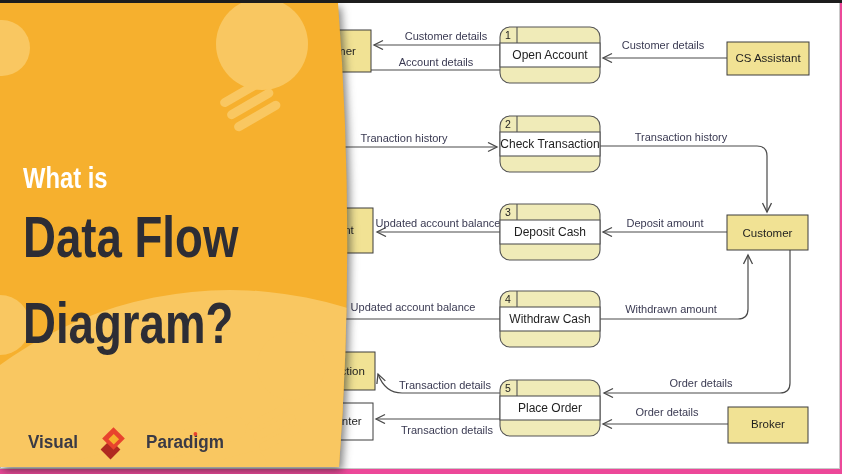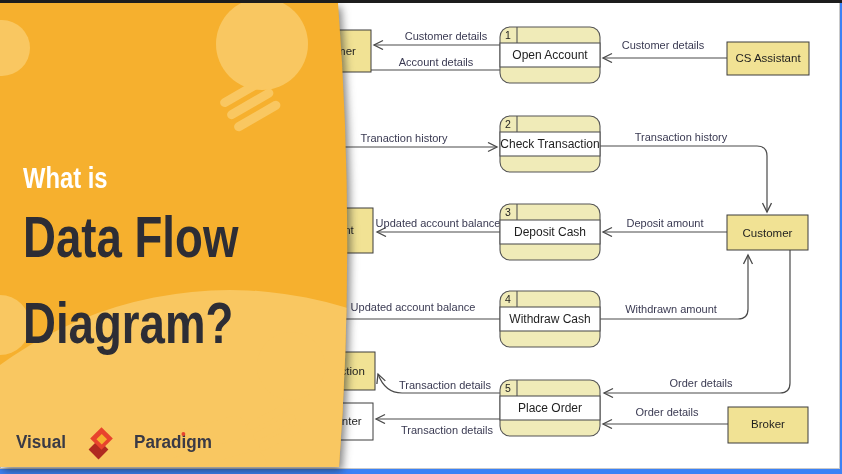--- a/index.html
+++ b/index.html
@@ -1,16 +1,16 @@
 <!DOCTYPE html>
 <html><head>
 <meta charset="utf-8">
 <style>
   html,body{margin:0;padding:0;background:#fff;}
-  .stage{position:relative;width:842px;height:474px;overflow:hidden;background:#3b82f6;
+  .stage{position:relative;width:842px;height:474px;overflow:hidden;background:#ec4899;
          font-family:"Liberation Sans",sans-serif;}
   
   .slide{position:absolute;left:0;top:2px;width:838px;height:465px;background:#fff;
          border:1px solid #c9c9c9;z-index:0;}
   .topbar{position:absolute;left:0;top:0;width:842px;height:3px;background:#1d1d1d;z-index:4;}
   
   .dfd{position:absolute;left:0;top:0;width:842px;height:474px;z-index:1;}
   .dfd text{font-family:"Liberation Sans",sans-serif;}
   .flowlbl{font-size:11px;fill:#3a3a52;}
   .boxlbl{font-size:11.5px;fill:#1e1e1e;}
@@ -20,21 +20,21 @@
   .panel{position:absolute;left:0;top:0;width:420px;height:474px;z-index:2;
          filter:drop-shadow(3px 4px 4px rgba(25,25,25,.55));}
   
   .banner-text{position:absolute;left:23px;top:124px;z-index:3;margin-top:37px;}
   .kicker{color:#ffffff;font-size:29px;font-weight:700;transform:scaleX(.82);
           transform-origin:left;line-height:34px;}
   .title{color:#2d2d35;font-size:57px;font-weight:700;transform:scaleX(.8);
          transform-origin:left;line-height:57px;letter-spacing:0px;}
   .title.l1{margin-top:14px;}
   .title.l2{margin-top:29px;}
-  .logo{position:absolute;left:16px;top:430px;z-index:3;display:flex;
+  .logo{position:absolute;left:28px;top:430px;z-index:3;display:flex;
         align-items:flex-start;gap:16px;justify-content:space-between;}
   .logo-word{color:#3a3a45;font-size:18px;font-weight:700;line-height:24px;
              transform:scaleX(.95);transform-origin:left;position:relative;}
   .logo svg{margin-top:-4px;}
   .idot{position:absolute;left:61%;top:2px;width:4px;height:4px;border-radius:50%;
         background:#e8432d;}
 </style>
 </head>
 <body>
 

